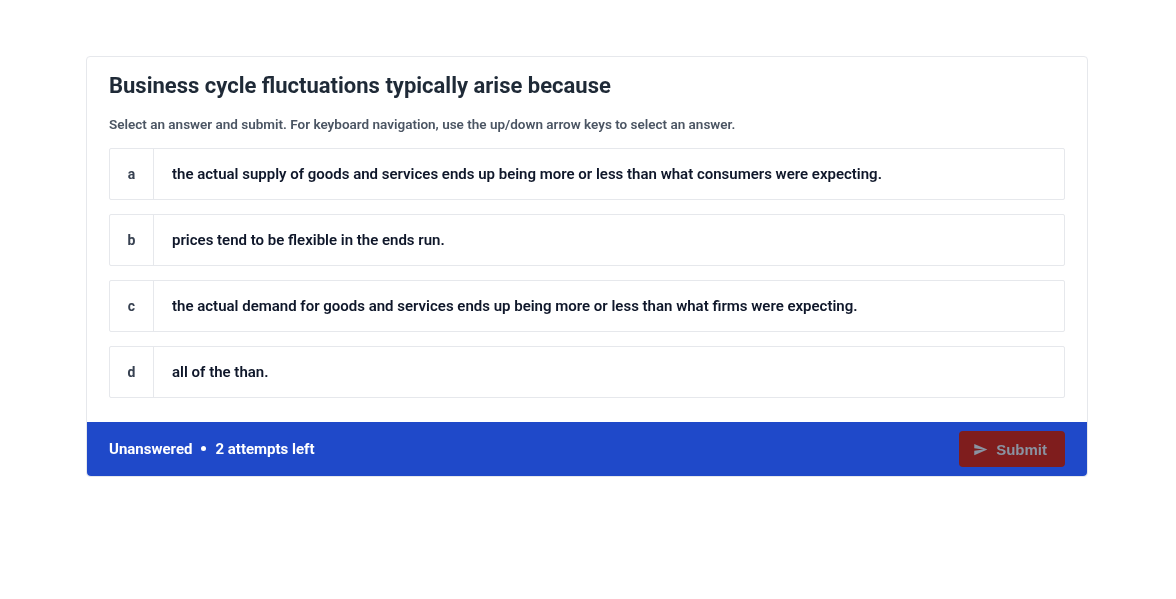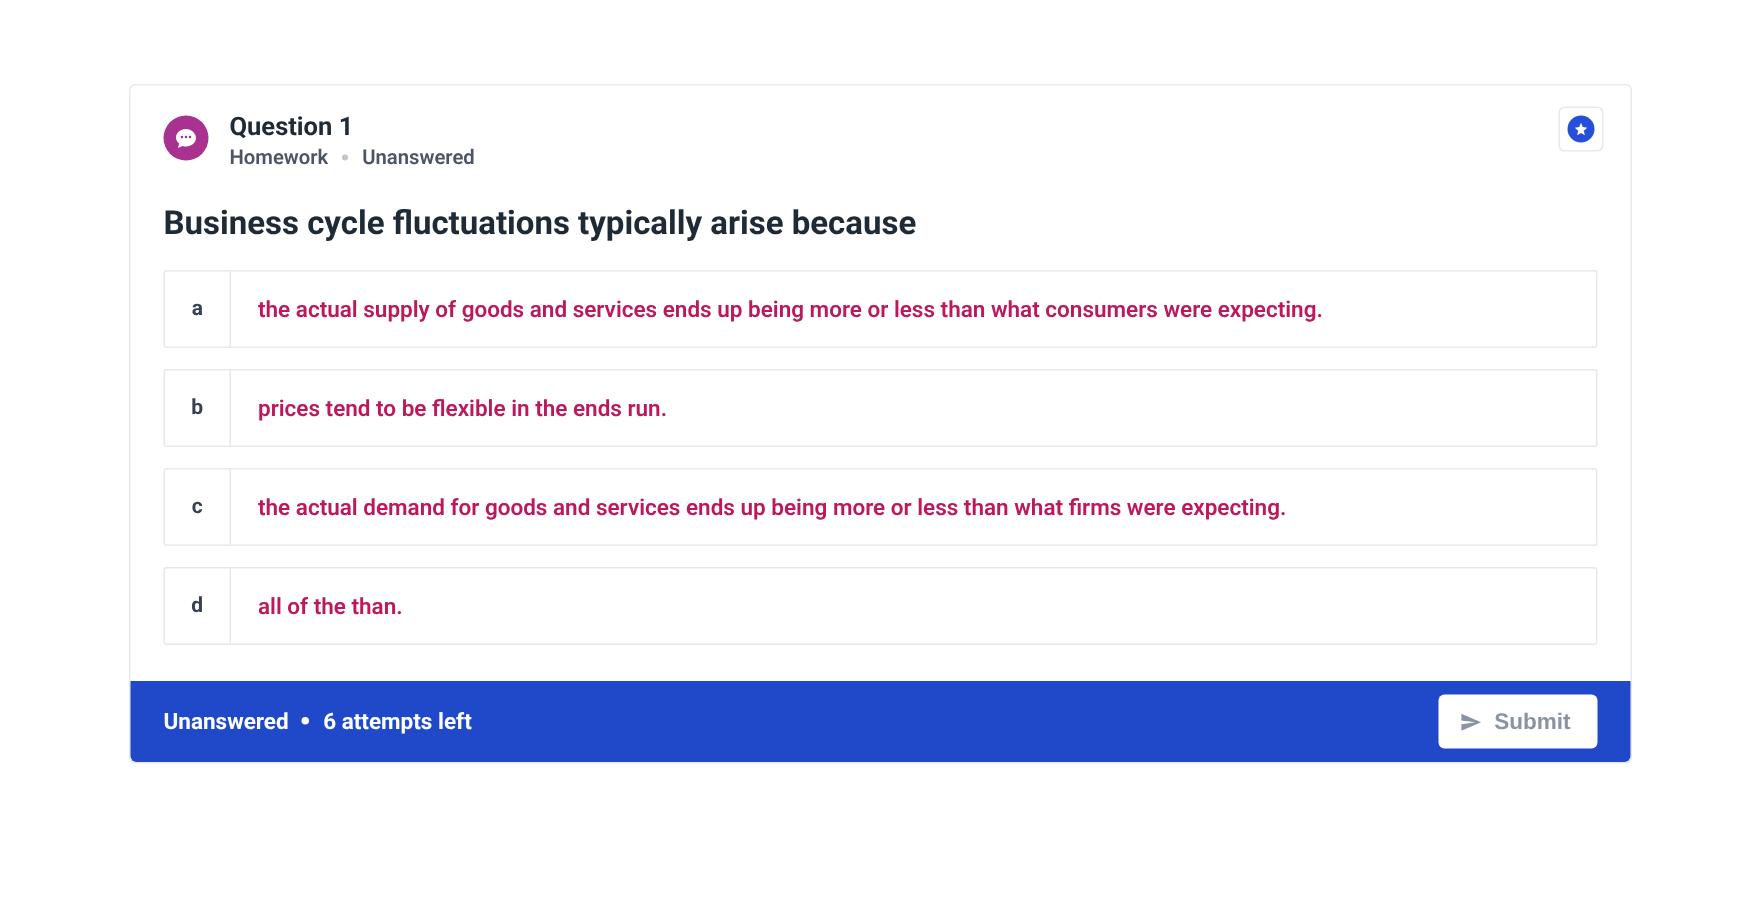--- a/index.html
+++ b/index.html
@@ -106,21 +106,21 @@
     display: flex; align-items: center; justify-content: center;
     font-size: 14px;
     font-weight: 700;
     color: #374151;
   }
   .choice .txt {
     flex: 1 1 auto;
     padding: 16px 18px;
     font-size: 15px;
     font-weight: 600;
-    color: #be185d;
+    color: #0f172a;
   }
   .footer {
     background: #1f49c9;
     color: #fff;
     height: 54px;
     display: flex;
     align-items: center;
     padding: 0 22px;
     justify-content: space-between;
     border-bottom-left-radius: 4px;
@@ -131,64 +131,43 @@
     font-weight: 700;
     display: flex; align-items: center;
   }
   .footer-left .dot {
     display: inline-block;
     width: 5px; height: 5px; border-radius: 50%;
     background: #fff;
     margin: 0 9px 1px 9px;
   }
   .submit-btn {
-    background: #ffffff;
+    background: #7f1d1d;
     color: #8a93a1;
     border: none;
     border-radius: 4px;
     height: 36px;
     padding: 0 18px 0 14px;
     font-size: 15px;
     font-weight: 600;
     display: flex; align-items: center;
     gap: 8px;
     cursor: pointer;
   }
   .submit-btn svg { width: 15px; height: 15px; fill: #8a93a1; }
 </style>
 </head>
 <body>
 
 <div class="card">
 
-  <div class="header">
-    <div class="bubble-icon">
-      <svg viewBox="0 0 24 24">
-          <path d="M12 3C6.48 3 2 6.92 2 11.5c0 2.33 1.2 4.43 3.13 5.92L4 22l4.64-2.03c1.05.34 2.18.53 3.36.53 5.52 0 10-3.92 10-8.5S17.52 3 12 3zm-4 9.25a1.25 1.25 0 110-2.5 1.25 1.25 0 010 2.5zm4 0a1.25 1.25 0 110-2.5 1.25 1.25 0 010 2.5zm4 0a1.25 1.25 0 110-2.5 1.25 1.25 0 010 2.5z"></path>
-        </svg>
-    </div>
-    <div class="title-block">
-      <div class="q-title">Question 1</div>
-      <div class="meta-line">
-        <span>Homework</span>
-        <span class="meta-sep"></span>
-        <span>Unanswered</span>
-      </div>
-    </div>
-    <div class="star-badge">
-      <span class="circle">
-        <svg viewBox="0 0 24 24">
-            <path d="M12 2l2.9 6.9L22 10l-5.5 4.8L18.2 22 12 18.3 5.8 22l1.7-7.2L2 10l7.1-1.1z"></path>
-          </svg>
-      </span>
-    </div>
-  </div>
 
   <div class="stem">Business cycle fluctuations typically arise because</div>
 
+  <div class="instr">Select an answer and submit. For keyboard navigation, use the up/down arrow keys to select an answer.</div>
 
   <div class="choices">
     <div class="choice">
       <div class="key">a</div>
       <div class="txt">the actual supply of goods and services ends up being more or less than what consumers were expecting.</div>
     </div>
     <div class="choice">
       <div class="key">b</div>
       <div class="txt">prices tend to be flexible in the ends run.</div>
     </div>
@@ -199,21 +178,21 @@
     <div class="choice">
       <div class="key">d</div>
       <div class="txt">all of the than.</div>
     </div>
   </div>
 
   <div class="footer">
     <div class="footer-left">
       <span>Unanswered</span>
       <span class="dot"></span>
-      <span>6 attempts left</span>
+      <span>2 attempts left</span>
     </div>
     <button class="submit-btn">
       <svg viewBox="0 0 24 24">
           <path d="M2 21l21-9L2 3v7l15 2-15 2v7z"></path>
         </svg>
       <span>Submit</span>
     </button>
   </div>
 
 </div>

